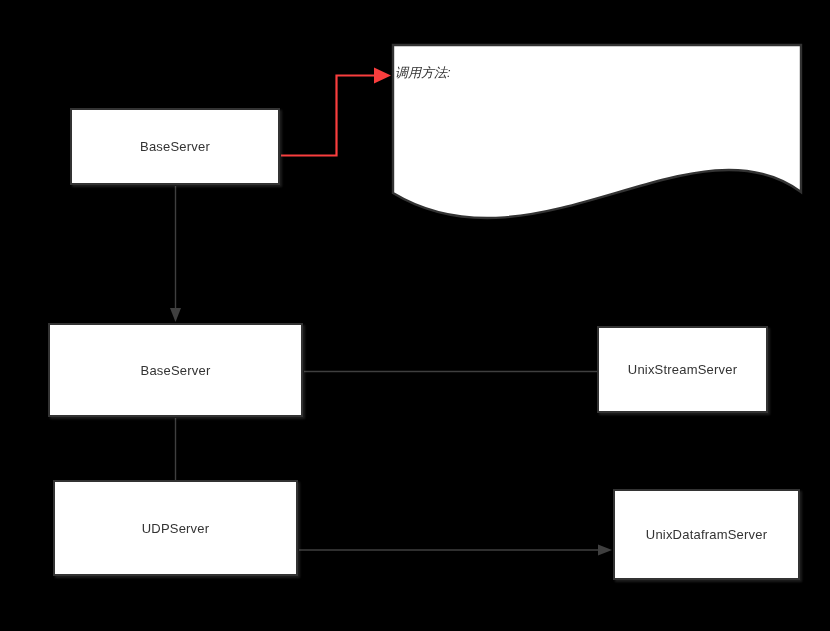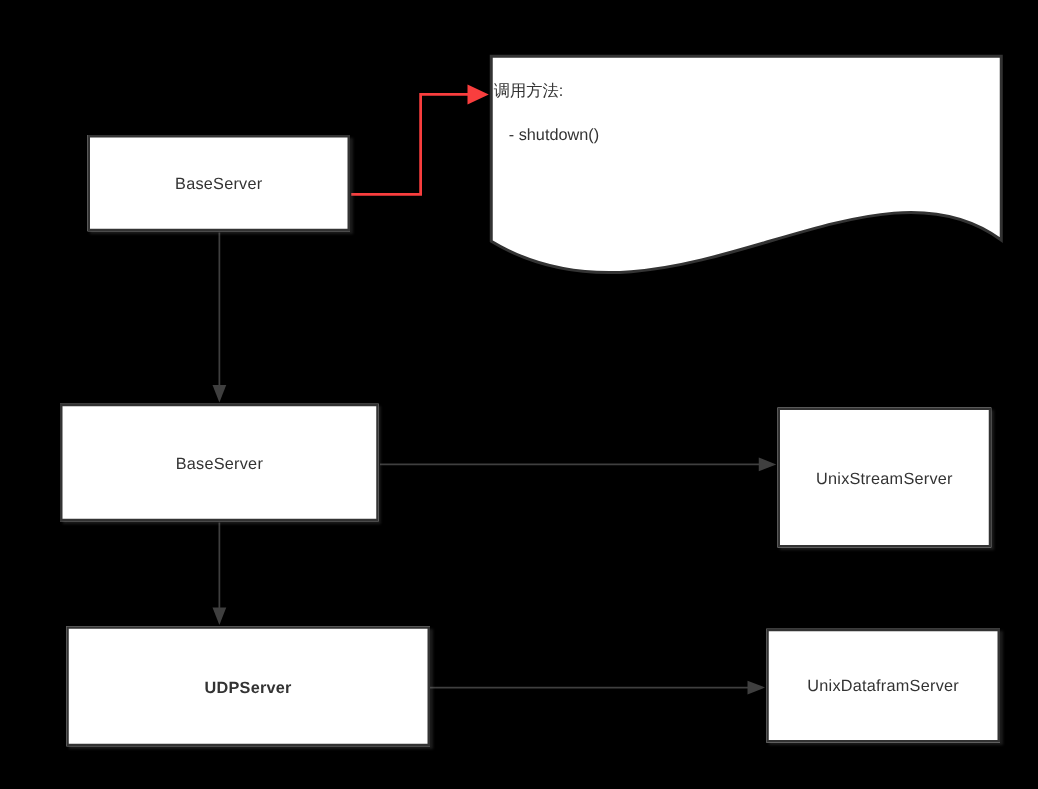--- a/index.html
+++ b/index.html
@@ -26,32 +26,32 @@
     position:absolute;box-sizing:border-box;
     background:var(--node-fill);
     border:2px solid var(--node-border);
     display:flex;align-items:center;justify-content:center;
     font-size:13px;letter-spacing:.2px;
     box-shadow:2px 2px 2px rgba(110,110,110,.25);
   }
   .node-label{color:var(--text);white-space:nowrap;}
   #node-base{left:70px;top:108px;width:210px;height:77px;}
   #node-tcp{left:48px;top:323px;width:255px;height:94px;}
-  #node-stream{left:622px;top:326px;width:171px;height:112px;}
-  #node-udp{left:53px;top:501px;width:291px;height:96px;font-weight:bold;}
-  #node-datafram{left:613px;top:503px;width:187px;height:91px;}
+  #node-stream{left:597px;top:326px;width:171px;height:87px;}
+  #node-udp{left:53px;top:480px;width:245px;height:96px;}
+  #node-datafram{left:613px;top:489px;width:187px;height:91px;}
   .doc-svg{position:absolute;left:391px;top:43px;width:414px;height:240px;}
   .doc-svg path{
     fill:var(--node-fill);
     stroke:var(--node-border);
     stroke-width:2.4;
   }
   .note-title{
     position:absolute;left:395px;top:65px;
-    font-size:13px;line-height:15px;color:var(--text);white-space:pre;
+    font-size:13px;line-height:15px;color:var(--text);white-space:pre;font-style:italic;
   }
   .note-body{
     position:absolute;left:407px;top:100px;
     font-size:13px;line-height:15.8px;color:var(--text);
   }
   .note-line{white-space:pre;}
 </style>
 </head>
 <body>
 
@@ -78,21 +78,20 @@
       <polyline class="red-line" points="281,155.5 336.5,155.5 336.5,75.5 375,75.5"></polyline>
       <polygon class="red-head" points="374,67.5 374,83.5 391,75.5"></polygon>
     </g>
   </svg>
 
   <svg class="doc-svg" viewBox="0 0 414 240">
     <path d="M 2 2 L 410 2 L 410 149 C 303 70, 143 235, 2 150 Z"></path>
   </svg>
   <div class="note-title">调用方法:</div>
   <div class="note-body">
-    <div class="note-line">- shutdown()</div>
   </div>
 
   <div class="node" id="node-base">
     <span class="node-label">BaseServer</span>
   </div>
   <div class="node" id="node-tcp">
     <span class="node-label">BaseServer</span>
   </div>
   <div class="node" id="node-stream">
     <span class="node-label">UnixStreamServer</span>

